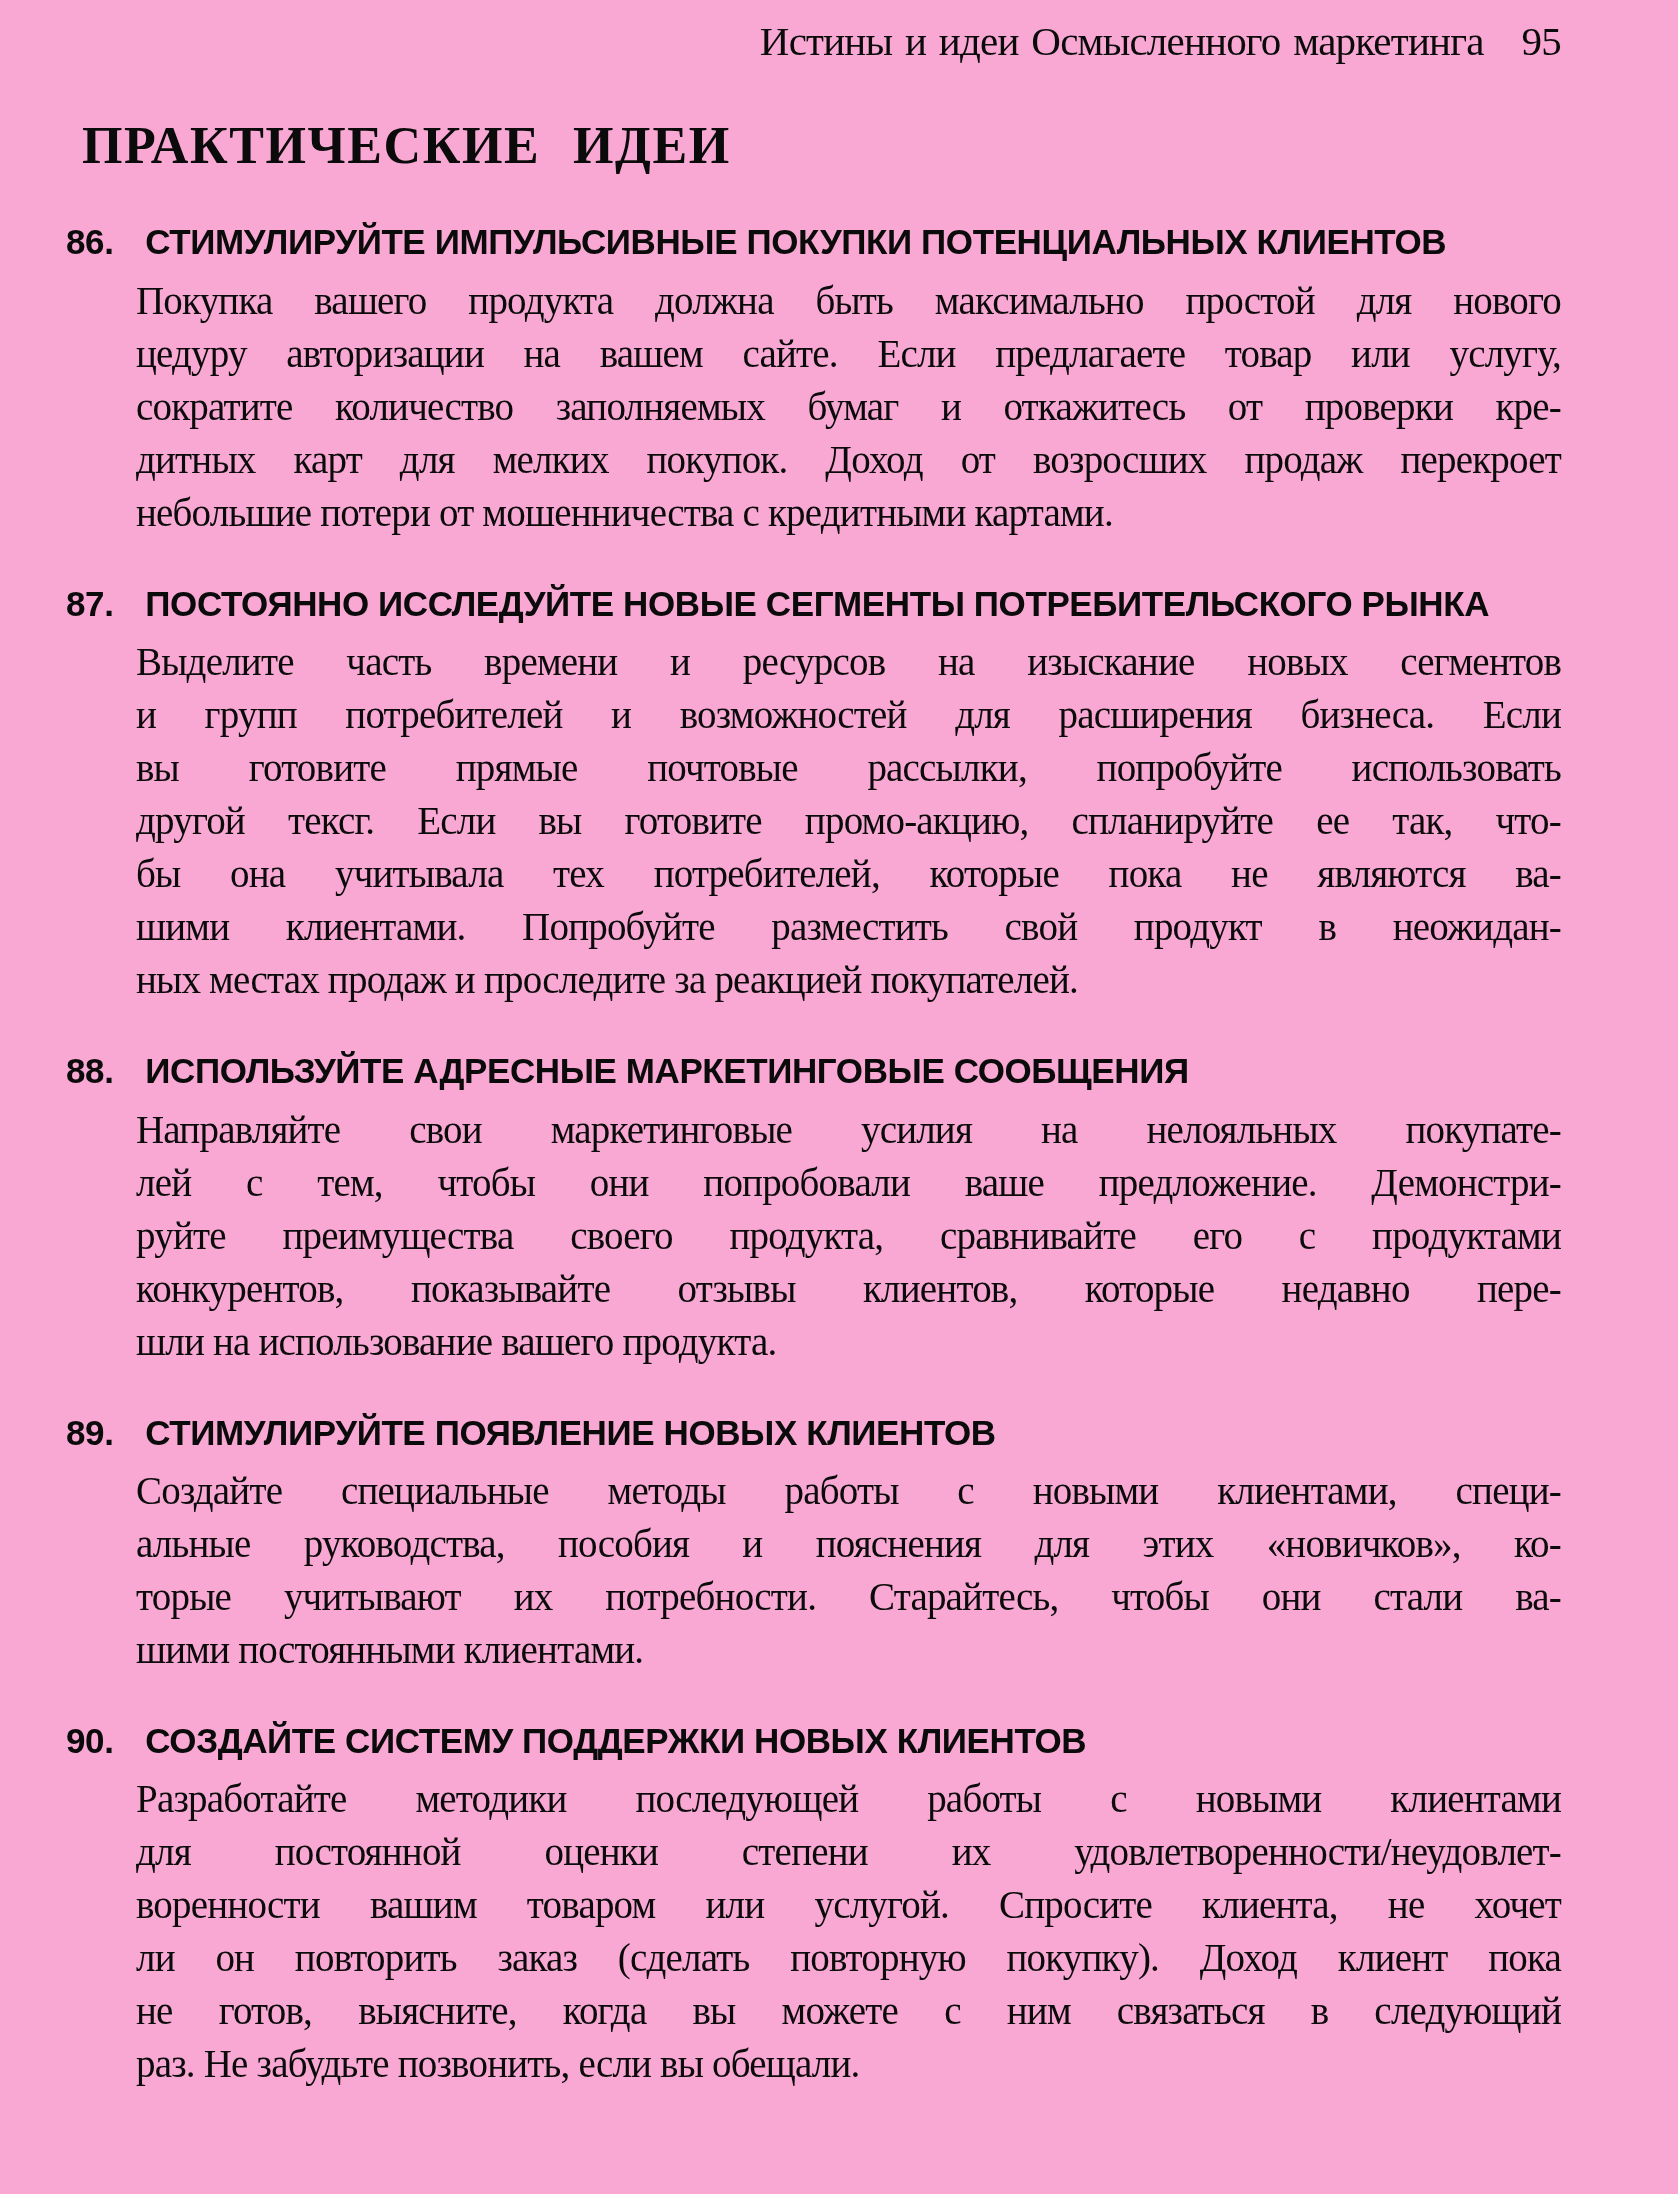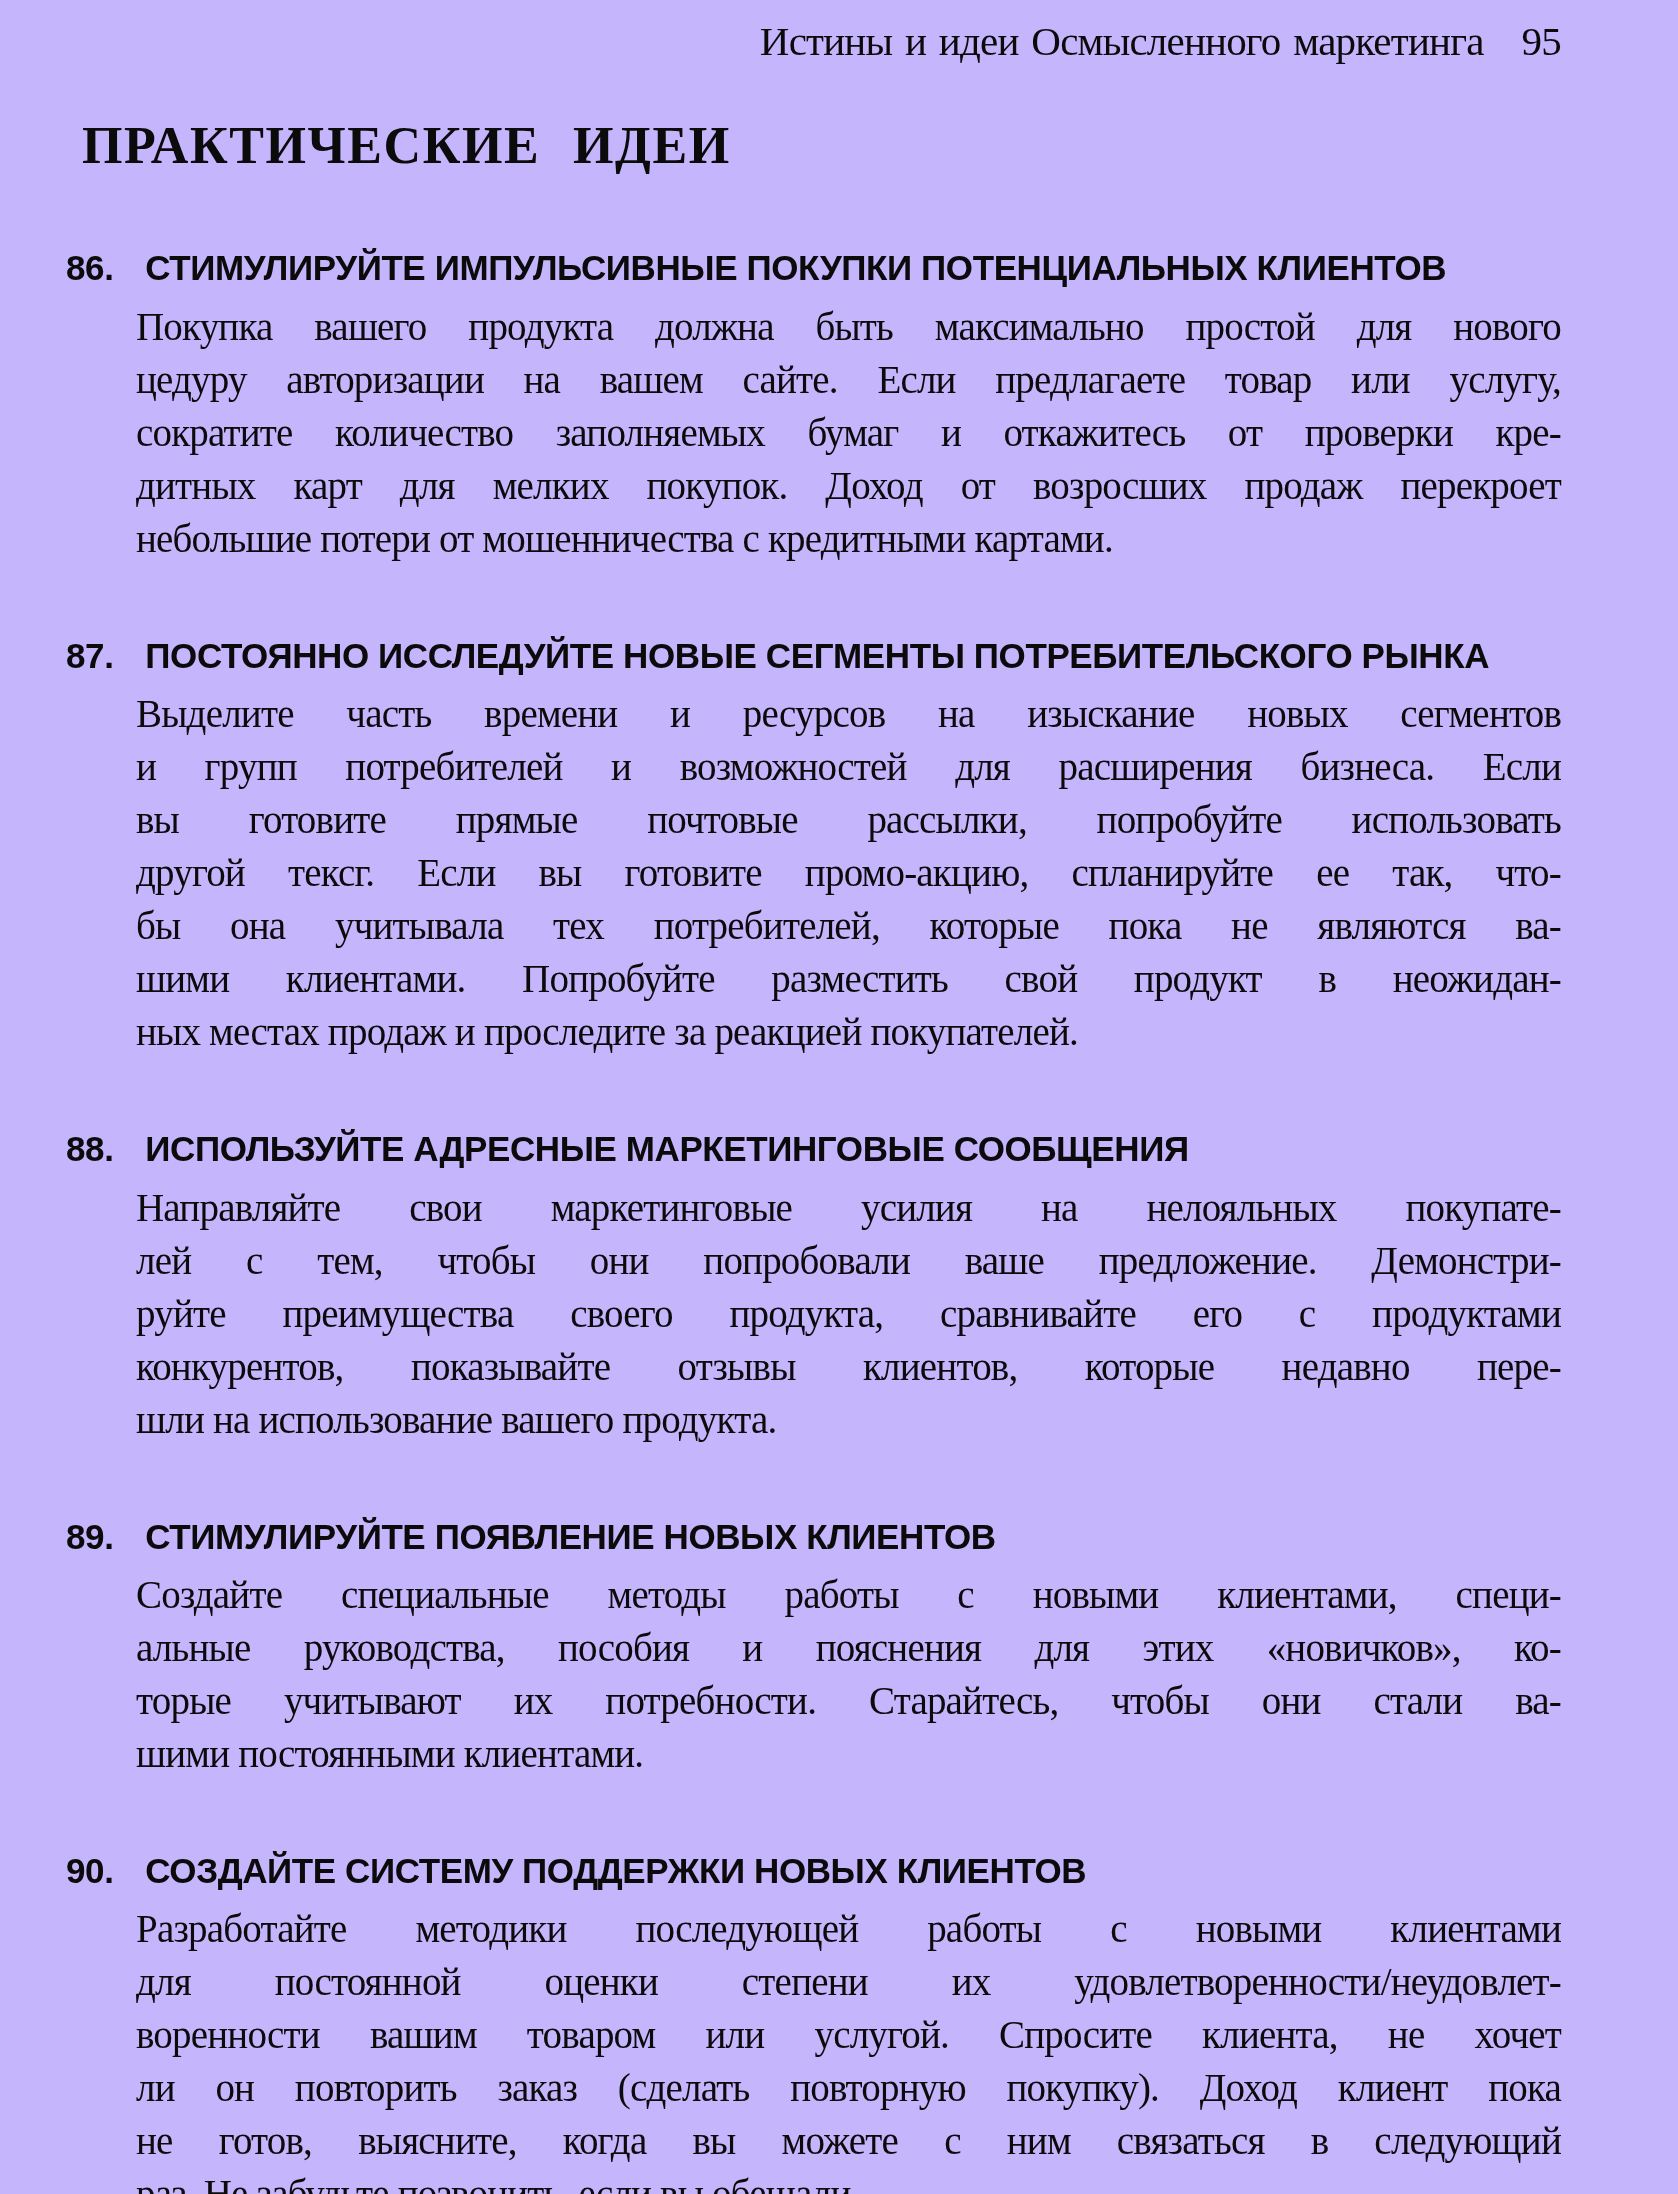--- a/index.html
+++ b/index.html
@@ -5,21 +5,21 @@
   html, body {
     margin: 0;
     padding: 0;
     background: #ffffff;
   }
   .page {
     position: relative;
     width: 1678px;
     height: 2194px;
     box-sizing: border-box;
-    background: #c4b5fd;
+    background: #f9a8d4;
     color: #0b0b0b;
     padding: 16.4px 117px 0 66px;
     overflow: hidden;
     font-family: "Liberation Serif", "DejaVu Serif", serif;
   }
   .running-head {
     display: flex;
     justify-content: flex-end;
     align-items: baseline;
     gap: 38px;
@@ -31,21 +31,21 @@
   }
   .page-title {
     margin: 48px 0 0 16px;
     font-size: 52px;
     line-height: 62px;
     font-weight: 700;
     letter-spacing: 1.6px;
     word-spacing: 18px;
   }
   .tip {
-    margin-top: 66px;
+    margin-top: 40px;
   }
   .tip-heading {
     margin: 0 0 7.4px 0;
     font-family: "Liberation Sans", "DejaVu Sans", sans-serif;
     font-weight: 700;
     font-size: 35px;
     line-height: 49px;
     letter-spacing: -0.4px;
     white-space: nowrap;
   }

